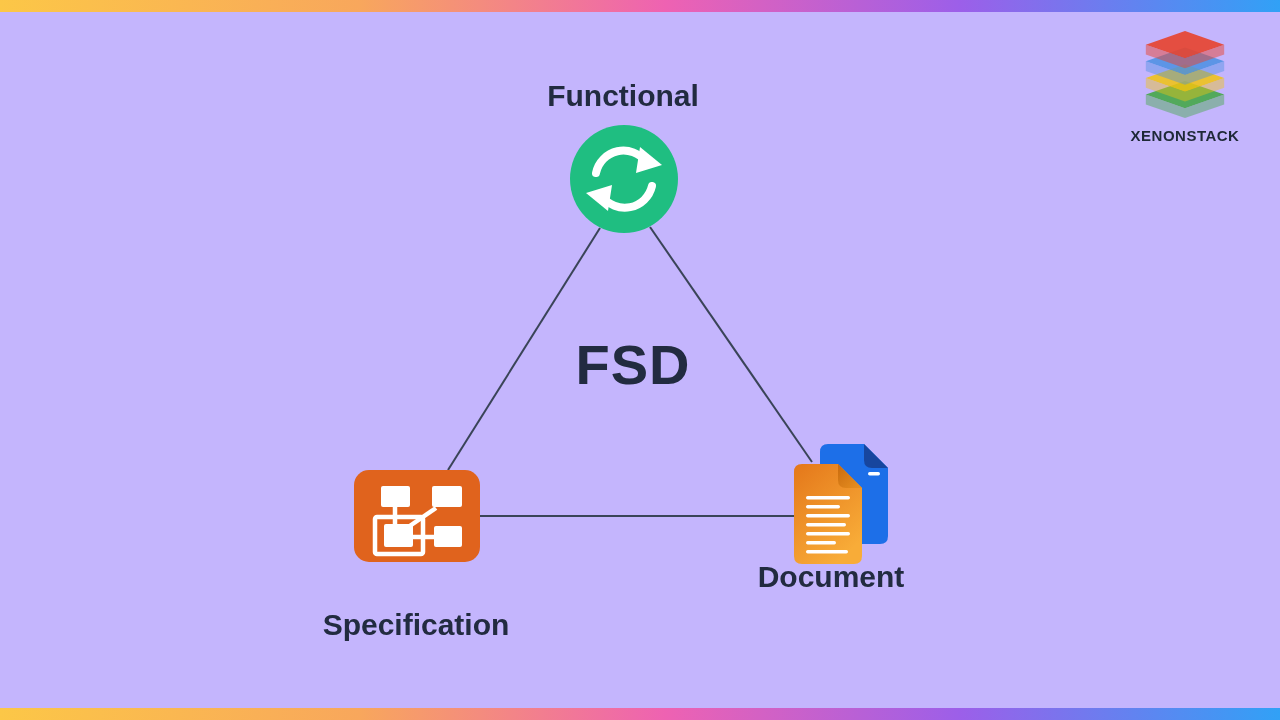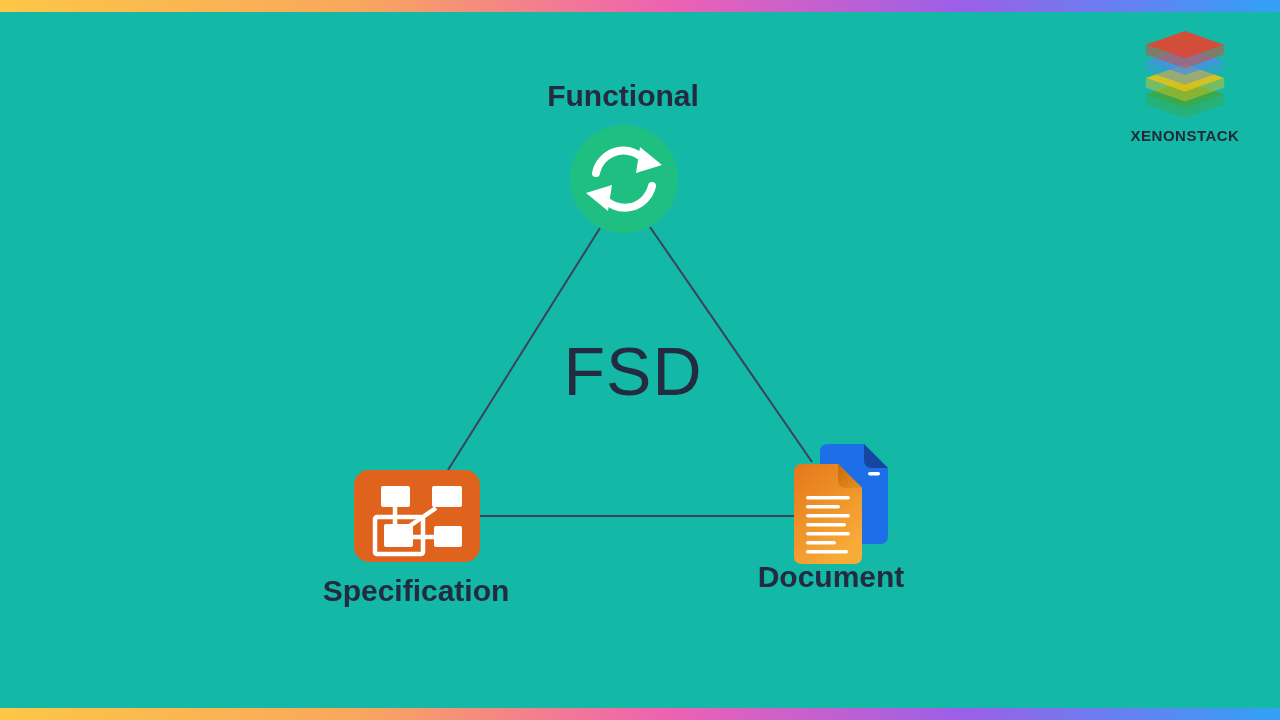--- a/index.html
+++ b/index.html
@@ -1,37 +1,37 @@
 <!DOCTYPE html>
 <html><head>
 <meta charset="utf-8">
 <style>
   html,body { margin:0; padding:0; background:#ffffff; }
   .canvas {
-    position:relative; width:1280px; height:720px; background:#14b8a6;
+    position:relative; width:1280px; height:720px; background:#c4b5fd;
     overflow:hidden; font-family:"Liberation Sans", sans-serif;
   }
   .bar { position:absolute; left:0; width:1280px; height:12px;
     background:linear-gradient(90deg,#FCC747 0%, #F8A75C 28%, #EE62B2 52%, #9C5FE9 75%, #31A1F6 100%); }
   .bar.top { top:0; }
   .bar.bottom { bottom:0; }
 
   .lines-svg { position:absolute; left:0; top:0; width:1280px; height:720px; }
 
   .node-label {
     position:absolute; transform:translateX(-50%);
     color:#222B40; font-size:30px; font-weight:600; white-space:nowrap;
   }
   .functional-label { left:623px; top:79px; }
-  .spec-label { left:416px; top:574px; }
+  .spec-label { left:416px; top:608px; }
   .doc-label  { left:831px; top:560px; }
 
   .fsd-label {
     position:absolute; left:633px; top:332px; transform:translateX(-50%);
-    color:#222B40; font-size:68px; font-weight:400; letter-spacing:1px;
+    color:#222B40; font-size:56px; font-weight:700; letter-spacing:1px;
   }
 
   .icon-abs { position:absolute; }
   .functional-icon-wrap { left:570px; top:125px; width:108px; height:108px; }
   .spec-icon-wrap { left:354px; top:470px; width:126px; height:92px; }
   .doc-icon-wrap  { left:794px; top:442px; width:96px; height:124px; }
   .icon-abs svg { display:block; width:100%; height:100%; }
 
   .logo-block { position:absolute; left:1108px; top:30px; width:154px; text-align:center; }
   .logo-mark { width:94px; height:90px; }

